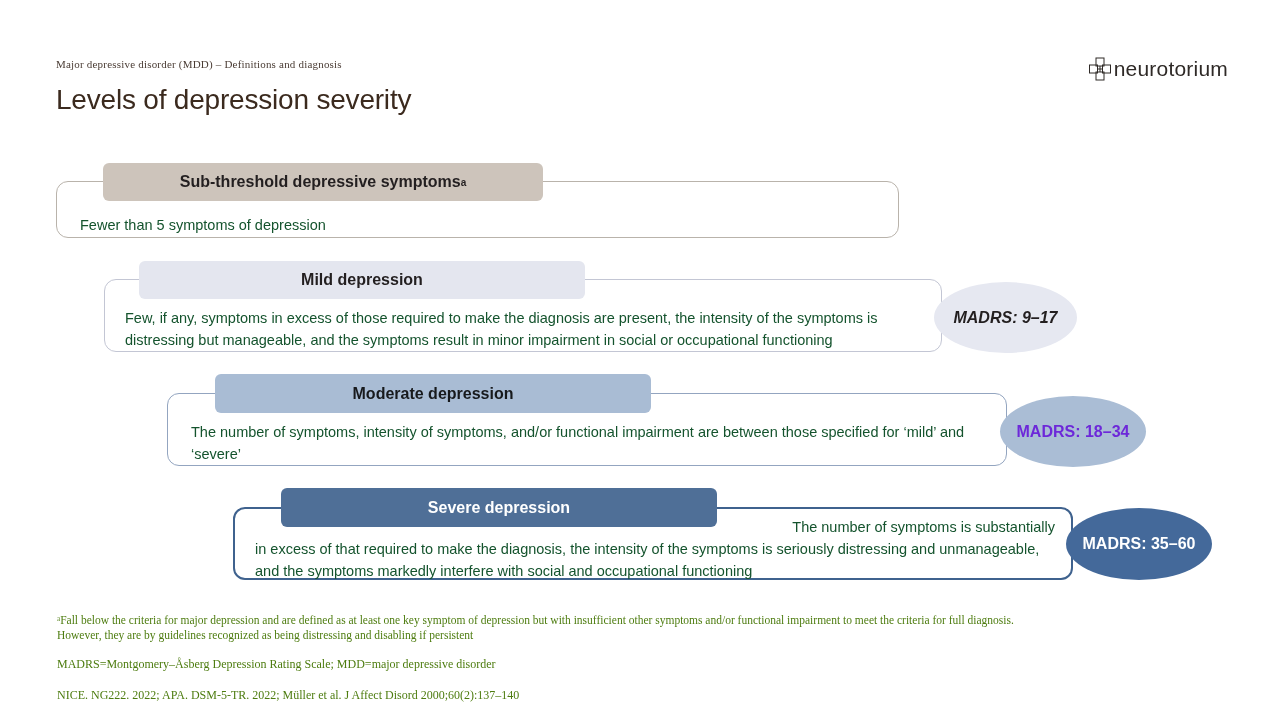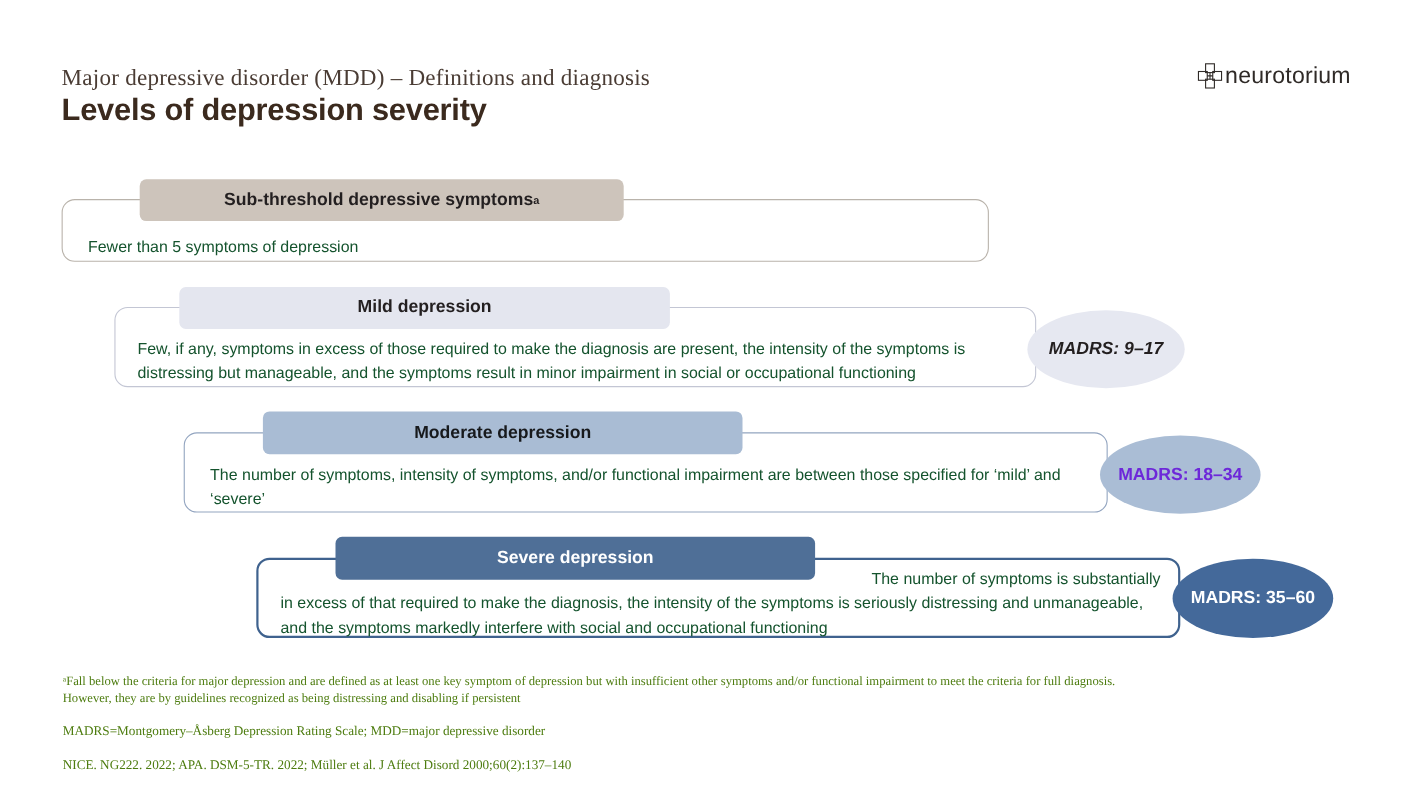--- a/index.html
+++ b/index.html
@@ -15,30 +15,30 @@
     overflow: hidden;
     position: relative;
   }
 
   
   .eyebrow {
     position: absolute;
     left: 56px;
     top: 58px;
     font-family: "Liberation Serif", serif;
-    font-size: 21px;
+    font-size: 11px;
     color: #4a3c34;
     letter-spacing: 0.2px;
   }
   .page-title {
     position: absolute;
     left: 56px;
     top: 84px;
     font-size: 28px;
-    font-weight: bold;
+    font-weight: normal;
     color: #3b2a1e;
     letter-spacing: -0.2px;
   }
 
   .logo {
     position: absolute;
     right: 52px;
     top: 55px;
     display: flex;
     align-items: center;
@@ -69,21 +69,20 @@
   }
   .label-pill {
     position: absolute;
     border-radius: 6px;
     display: flex;
     align-items: center;
     justify-content: center;
     font-size: 16px;
     font-weight: bold;
     box-sizing: border-box;
-    margin-left: 24px;
   }
   .sup {
     font-size: 10px;
     vertical-align: super;
   }
 
   
   #box-sub {
     left: 56px; top: 181px; width: 843px; height: 57px;
     border: 1.5px solid #b9b3ab;

